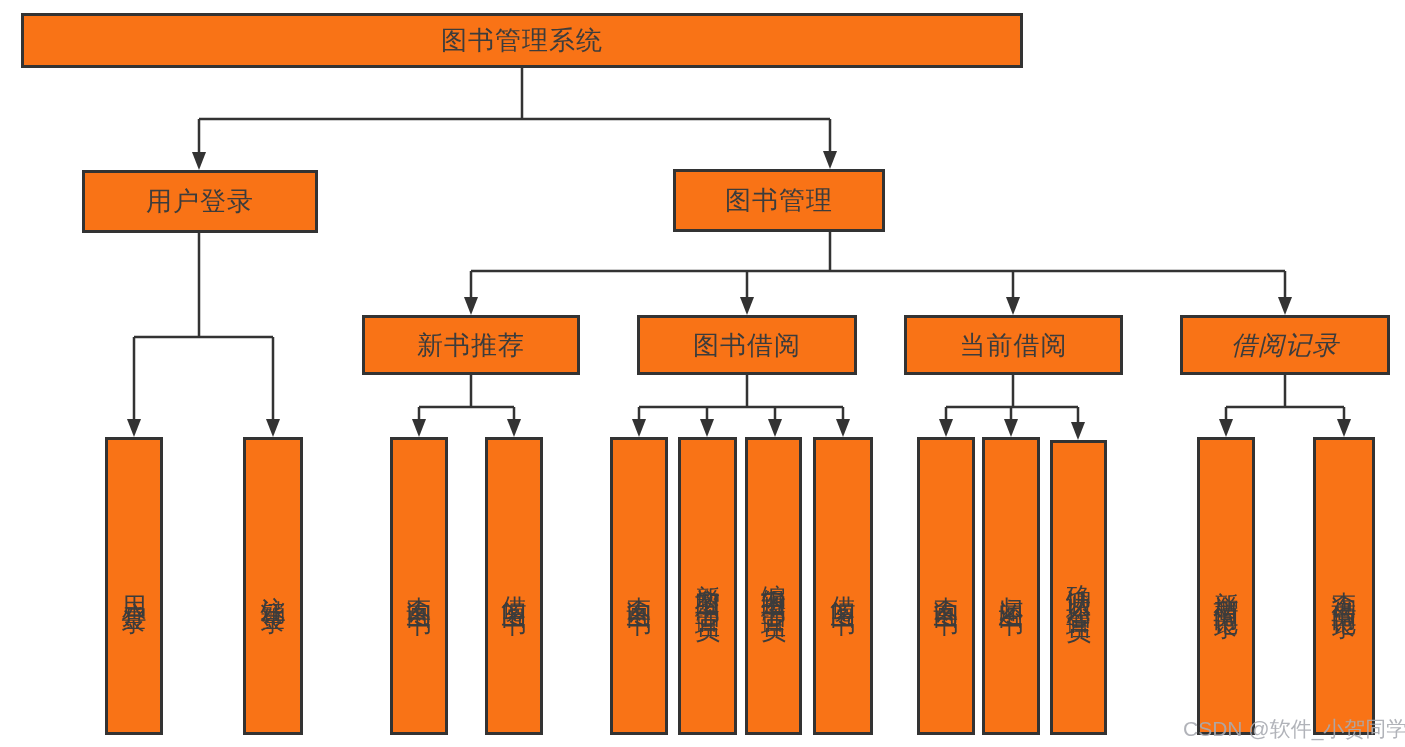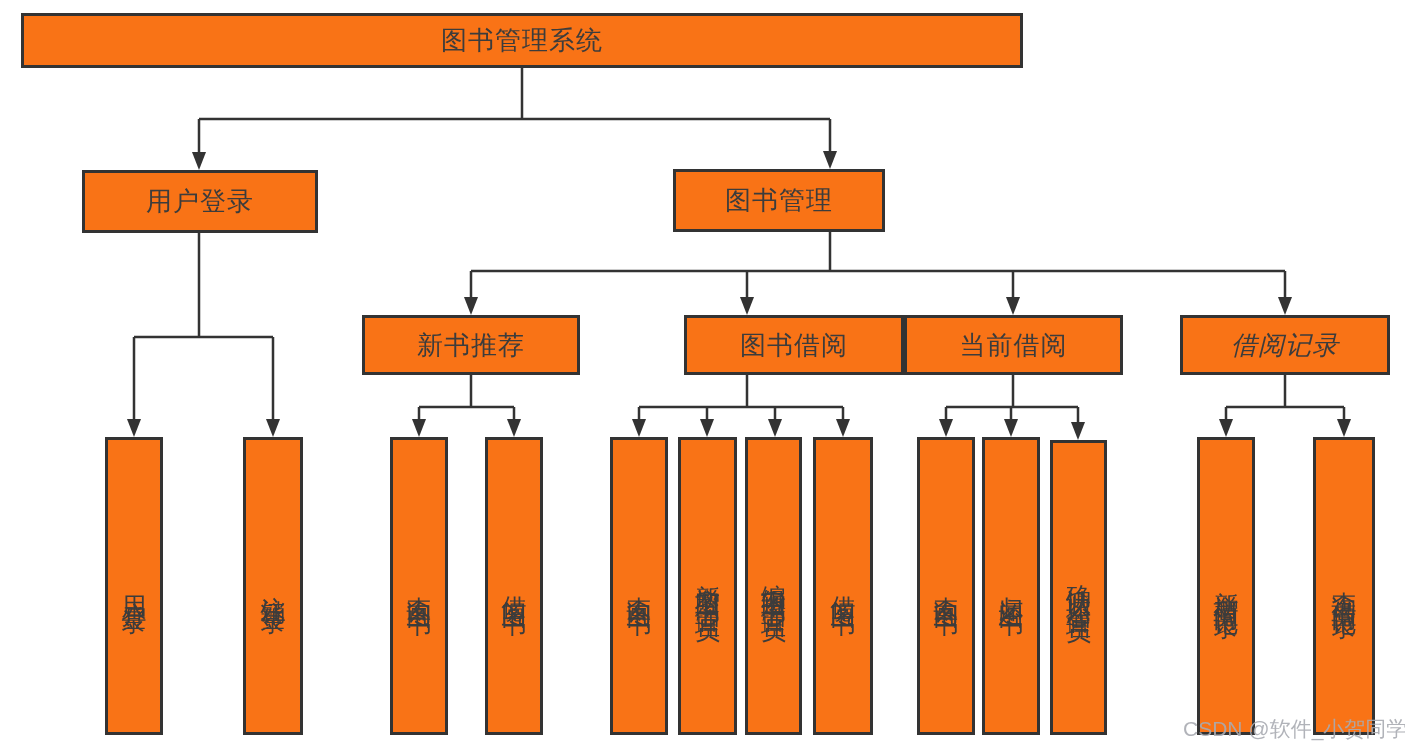--- a/index.html
+++ b/index.html
@@ -130,21 +130,21 @@
   <div class="node" style="left:82px; top:170px; width:236px; height:63px;">
     <span class="hlabel">用户登录</span>
   </div>
   <div class="node" style="left:673px; top:169px; width:212px; height:63px;">
     <span class="hlabel">图书管理</span>
   </div>
 
   <div class="node" style="left:362px; top:315px; width:218px; height:60px;">
     <span class="hlabel">新书推荐</span>
   </div>
-  <div class="node" style="left:637px; top:315px; width:220px; height:60px;margin-left:47px;">
+  <div class="node" style="left:637px; top:315px; width:220px; height:60px;">
     <span class="hlabel">图书借阅</span>
   </div>
   <div class="node" style="left:904px; top:315px; width:219px; height:60px;align-items:center;">
     <span class="hlabel">当前借阅</span>
   </div>
   <div class="node" style="left:1180px; top:315px; width:210px; height:60px;font-style:italic;">
     <span class="hlabel">借阅记录</span>
   </div>
 
   <div class="node" style="left:105px; top:437px; width:58px; height:298px;">

